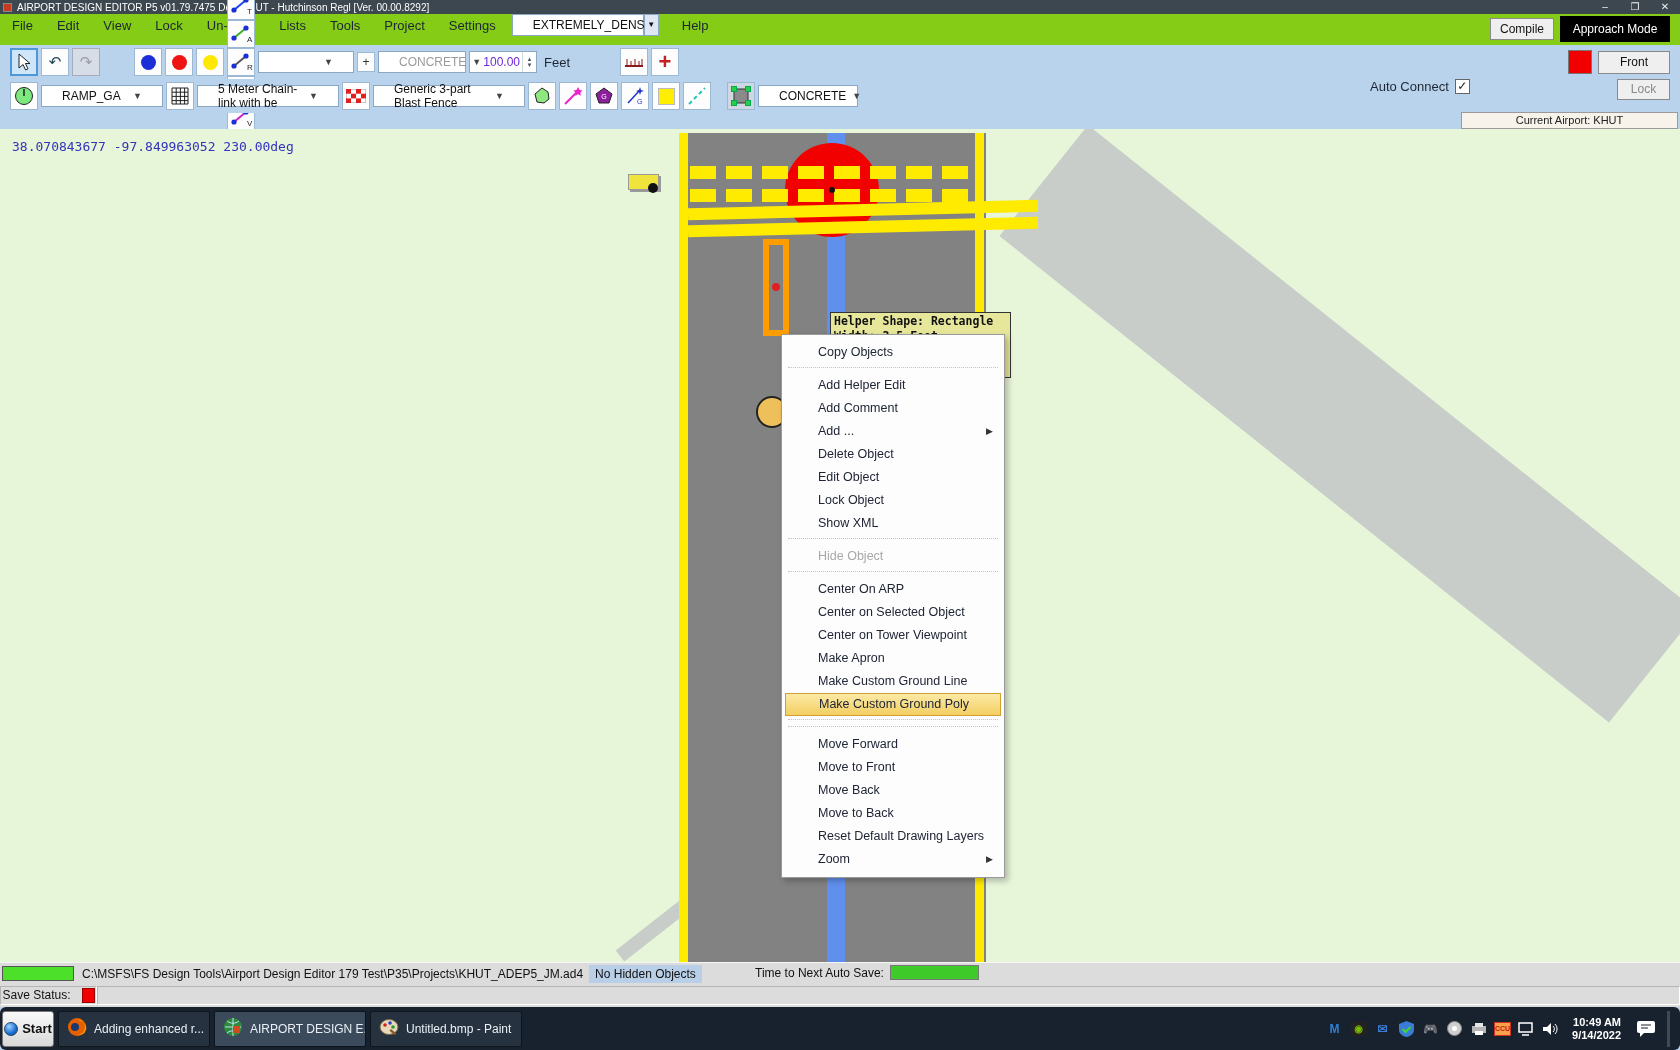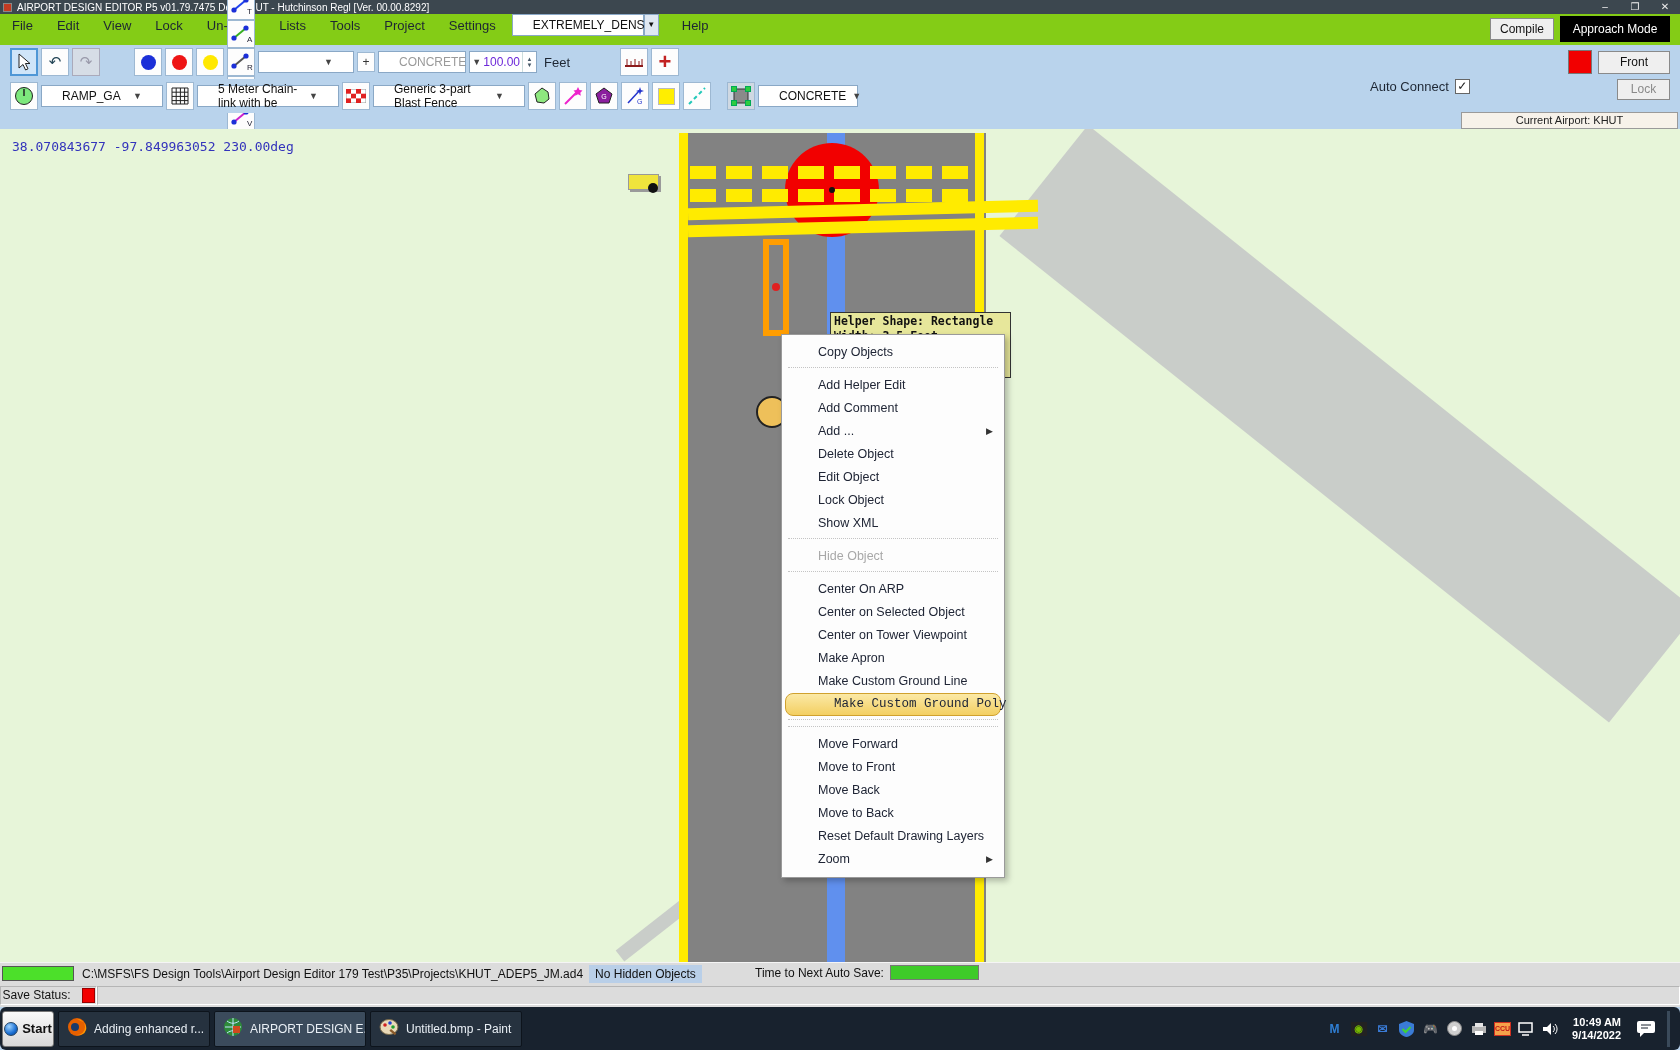--- a/index.html
+++ b/index.html
@@ -100,21 +100,21 @@
     color:#111; padding:1px 3px; line-height:15px; white-space:nowrap; }
 
   
   #context-menu { position:absolute; left:781px; top:205px; width:224px;
     background:#fdfdfd; border:1px solid #9a9a9a; box-shadow:3px 3px 6px rgba(0,0,0,.25);
     z-index:7; padding:6px 2px; }
   .cm-item { height:23px; line-height:23px; font-size:12.5px; color:#202636;
     padding-left:34px; position:relative; white-space:nowrap; }
   .cm-item.disabled { color:#a8a8a8; }
   .cm-item.highlight { background:linear-gradient(#fbe9a6,#f3cf62); border:1px solid #d0a12e;
-    border-radius:8px; line-height:21px; margin:0 1px; padding-left:48px;font-family:Liberation Mono, monospace; }
+    border-radius:0; line-height:21px; margin:0 1px; padding-left:33px; }
   .cm-item .sub { position:absolute; right:9px; top:0; font-size:9px; color:#333; }
   .cm-sep { border-top:1px dotted #c4c4c4; margin:3px 4px; height:4px; }
 
   
   #status1 { position:absolute; left:0; top:962px; width:1680px; height:22px;
     background:#dcdcdc; border-top:1px solid #f5f5f5; font-size:12px; color:#111;
     display:flex; align-items:center; }
   #status-green { width:72px; height:15px; background:#4ce02a; border:1px solid #555;
     margin:0 8px 0 2px; flex:0 0 auto; }
   #no-hidden { background:#b9cfe8; padding:2px 6px; margin-left:6px; }

